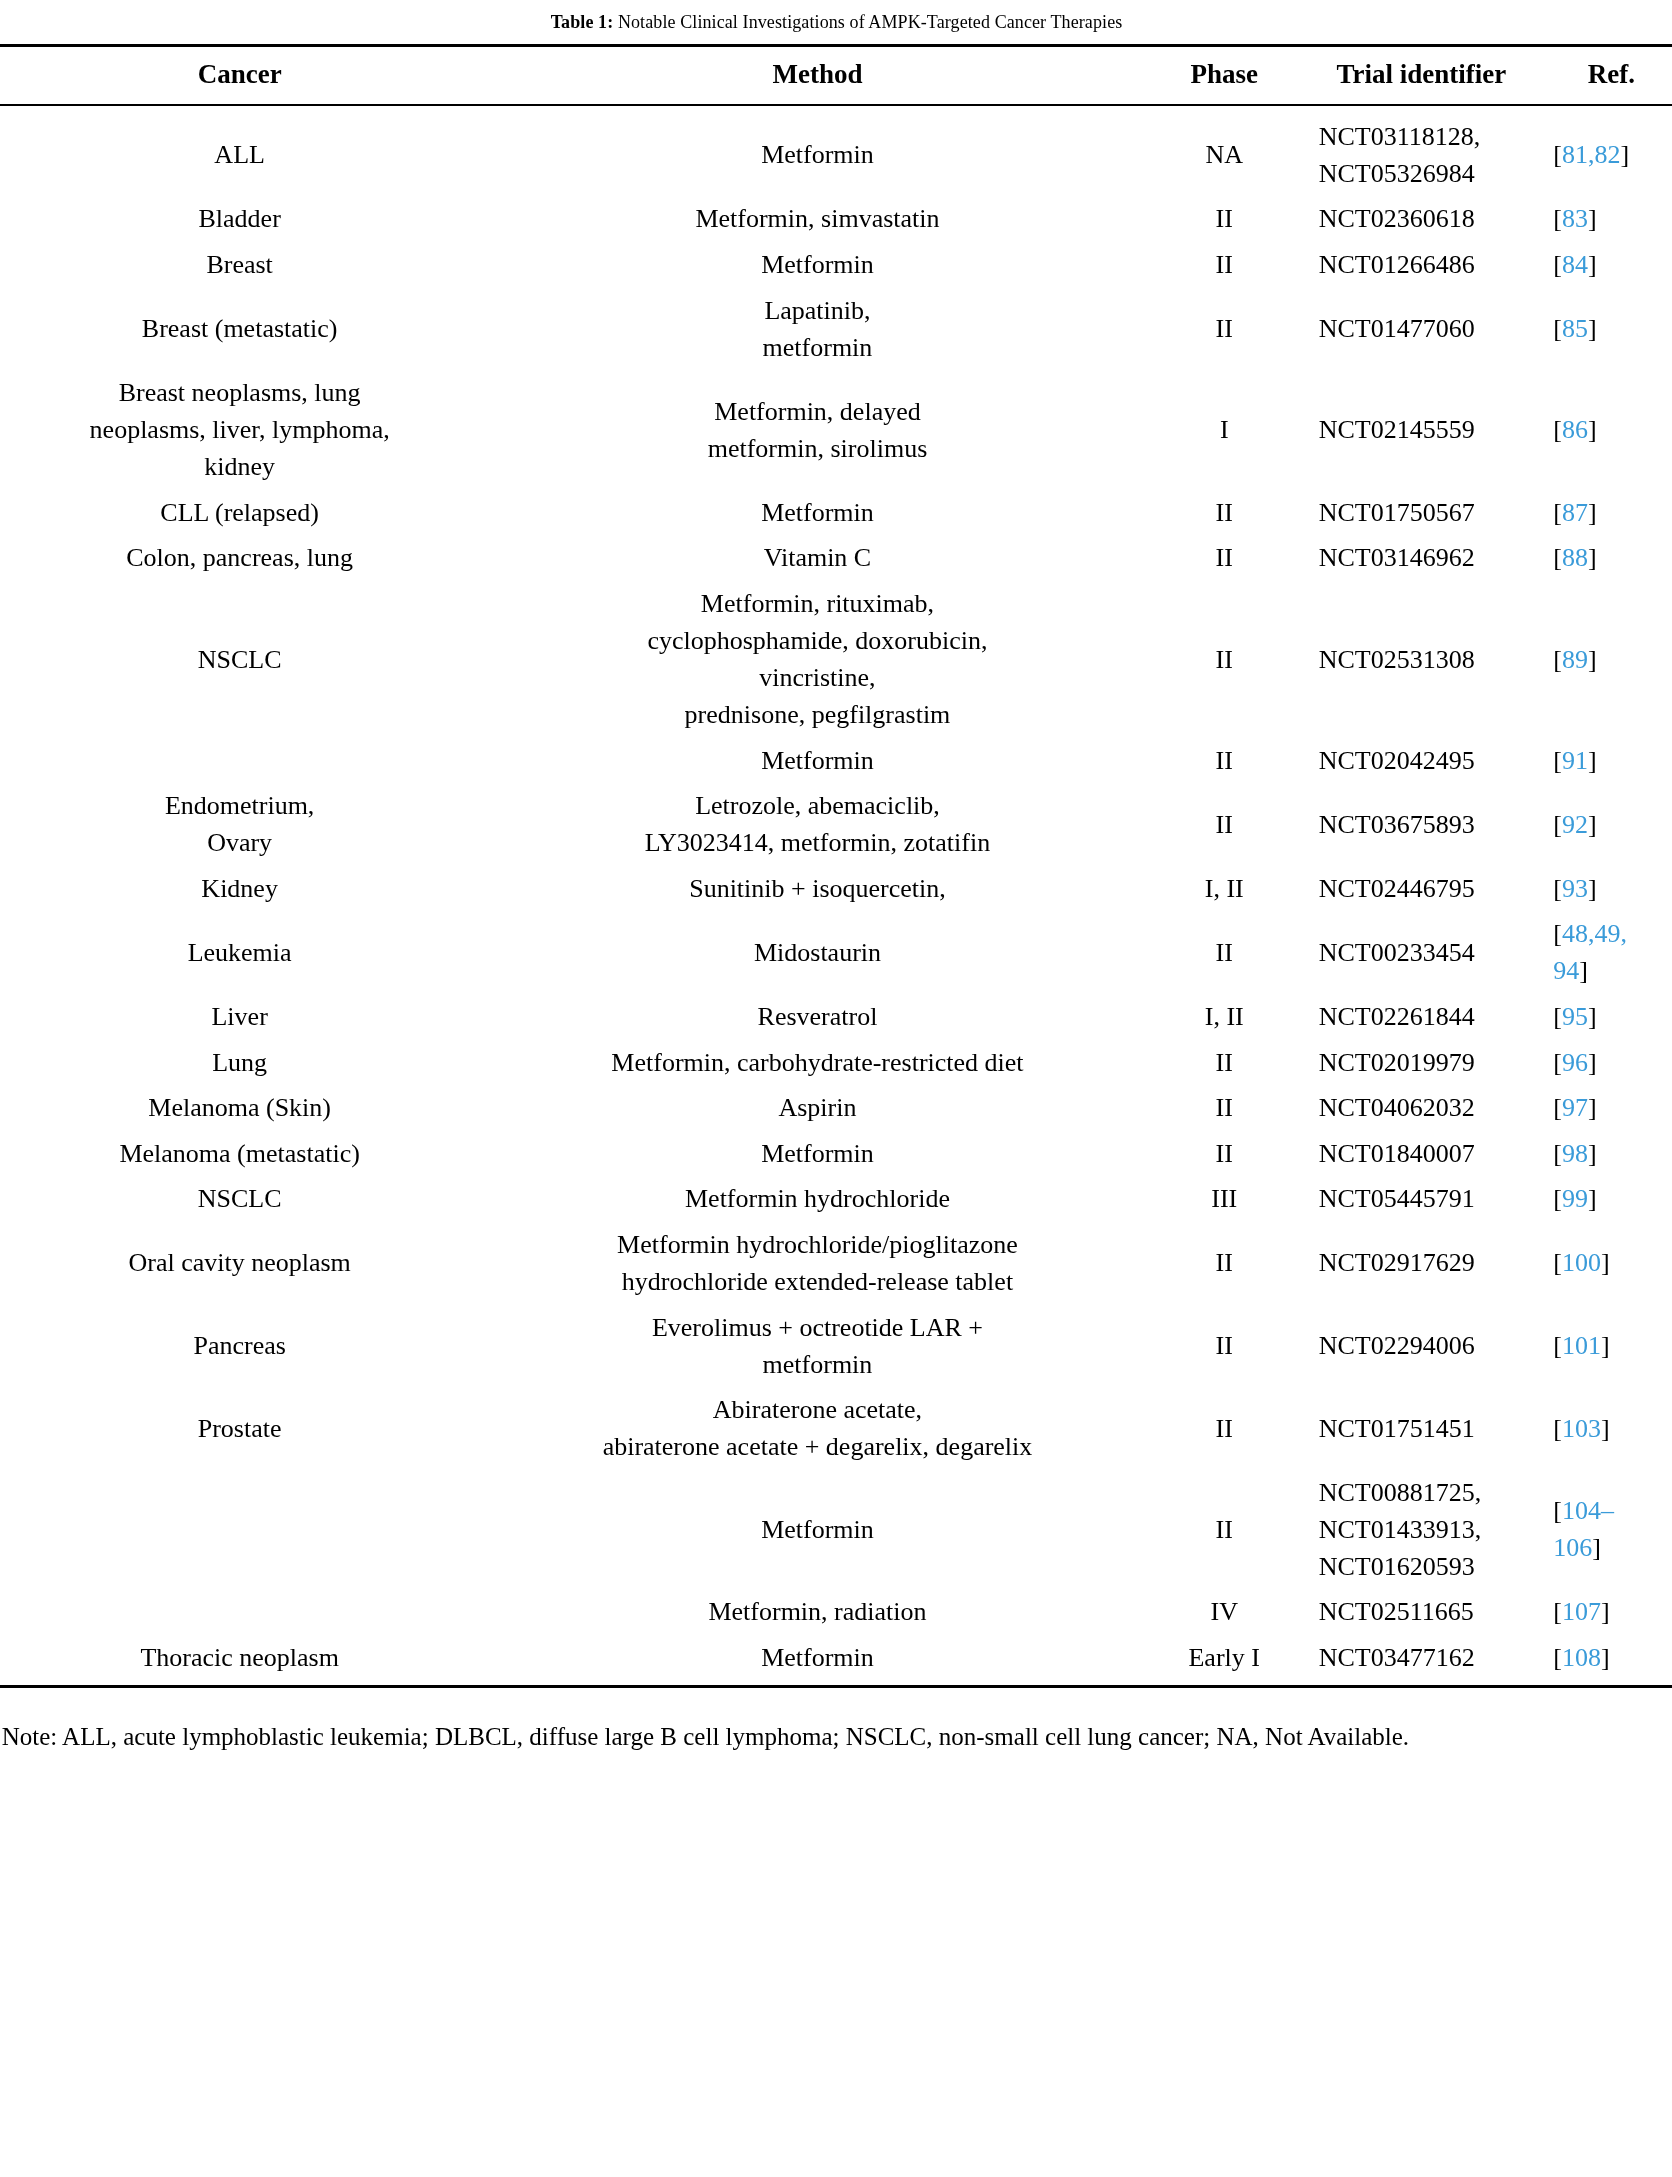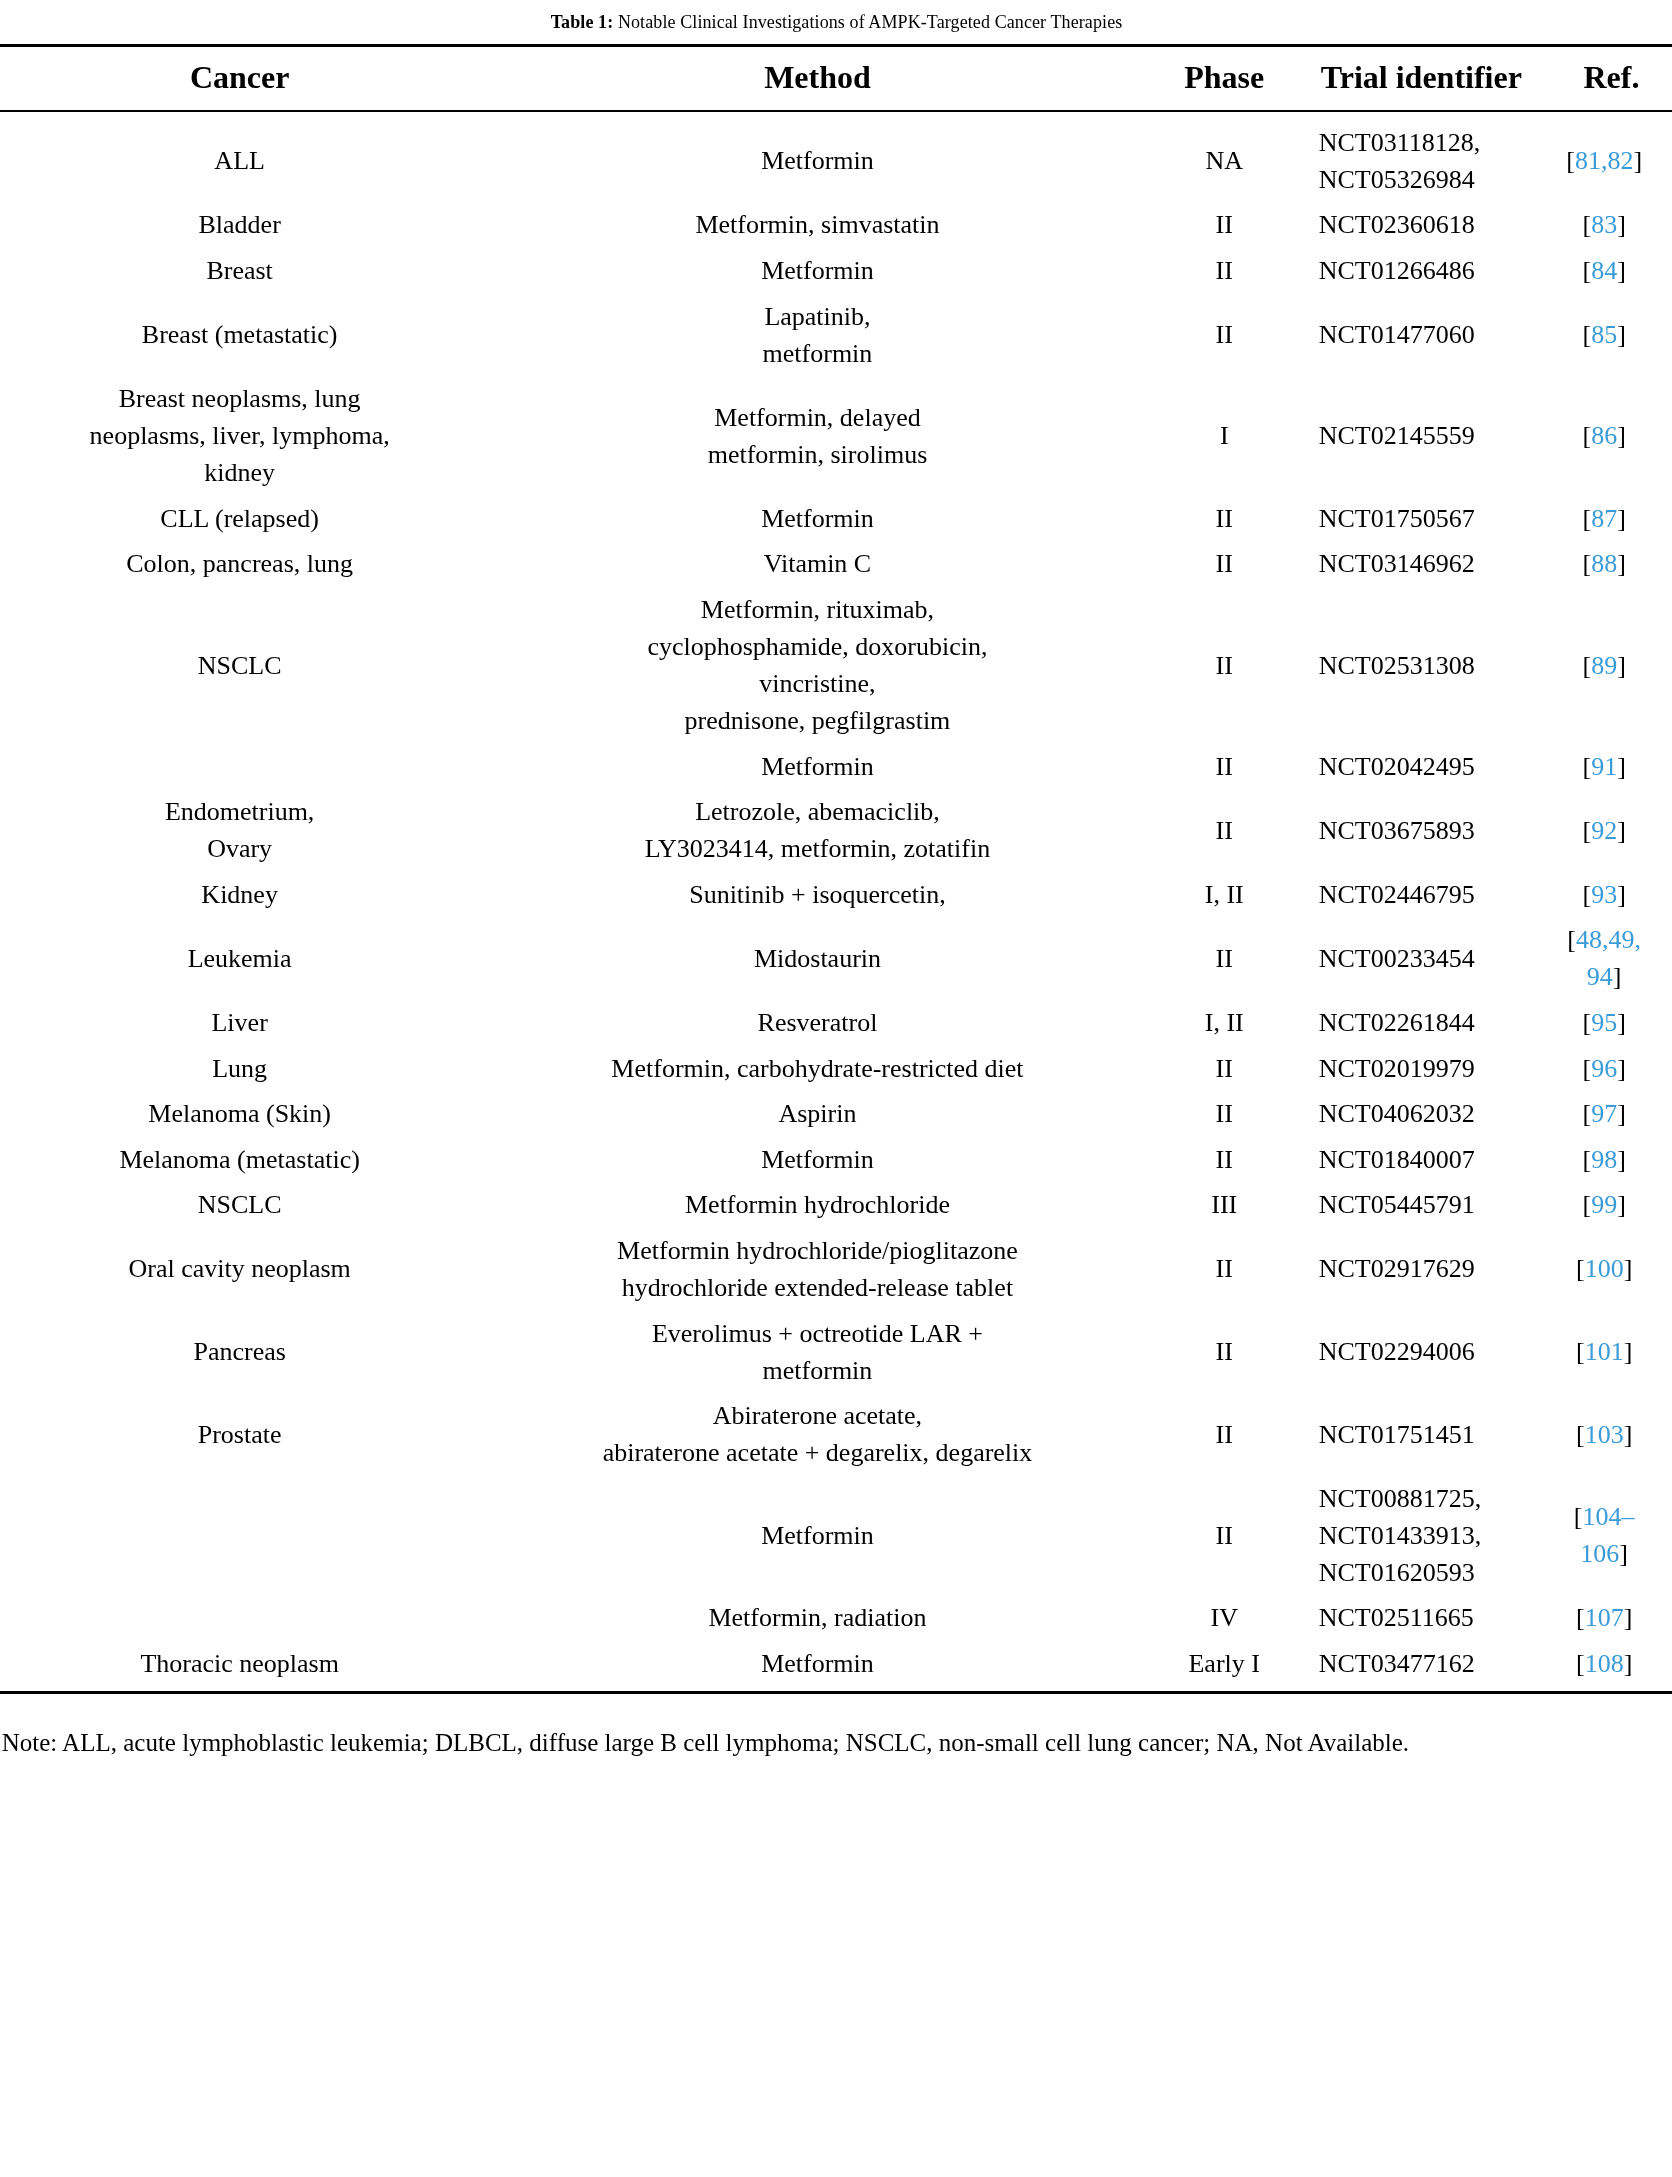--- a/index.html
+++ b/index.html
@@ -43,21 +43,21 @@
     font-size: 26px;
   }
   table.tbl col.c-cancer   { width: 479px; }
   table.tbl col.c-method   { width: 676px; }
   table.tbl col.c-phase    { width: 137px; }
   table.tbl col.c-trial    { width: 257px; }
   table.tbl col.c-ref      { width: 123px; }
 
   thead th {
     font-weight: bold;
-    font-size: 32px;
+    font-size: 27px;
     padding: 12px 3.4px 13.7px 3.4px;
     text-align: center;
     vertical-align: middle;
     border-top: 3.4px solid #000;
     border-bottom: 2.6px solid #000;
   }
 
   tbody td {
     text-align: center;
     vertical-align: middle;
@@ -66,21 +66,21 @@
     font-size: 26px;
     border: none;
   }
   tbody tr.first-body td { padding-top: 12px; }
   tbody tr.last-body td  { padding-bottom: 8.6px; }
 
   td.cell-cancer  { }
   td.cell-method  { }
   td.cell-phase   { }
   td.cell-trial   { text-align: left; padding-left: 26px; }
-  td.cell-ref     { text-align: center; padding-right: 18px; white-space: normal; }
+  td.cell-ref     { text-align: left; padding-right: 18px; white-space: normal; }
 
   .multiline { white-space: pre-line; }
 
   
   .ref { white-space: pre-line; }
   .ref .refnum { color: #3A9BD9; }
   .ref .brk { color: #000000; }
 
   
   .rule-bottom {

